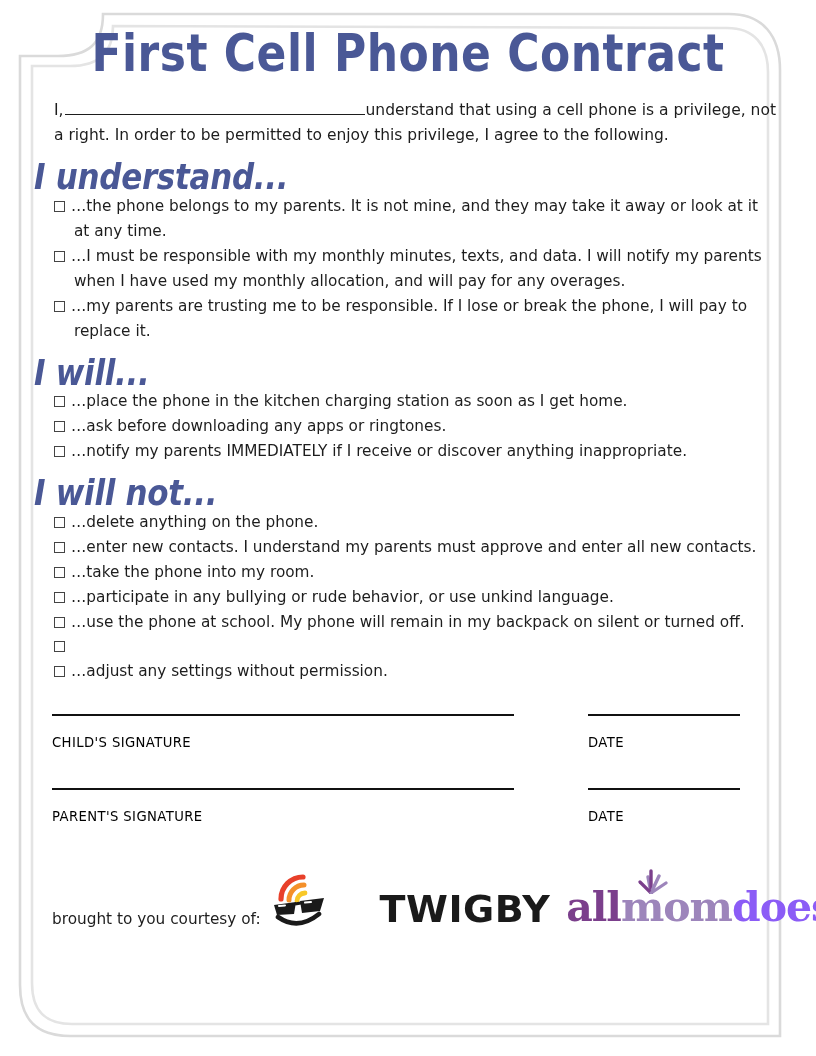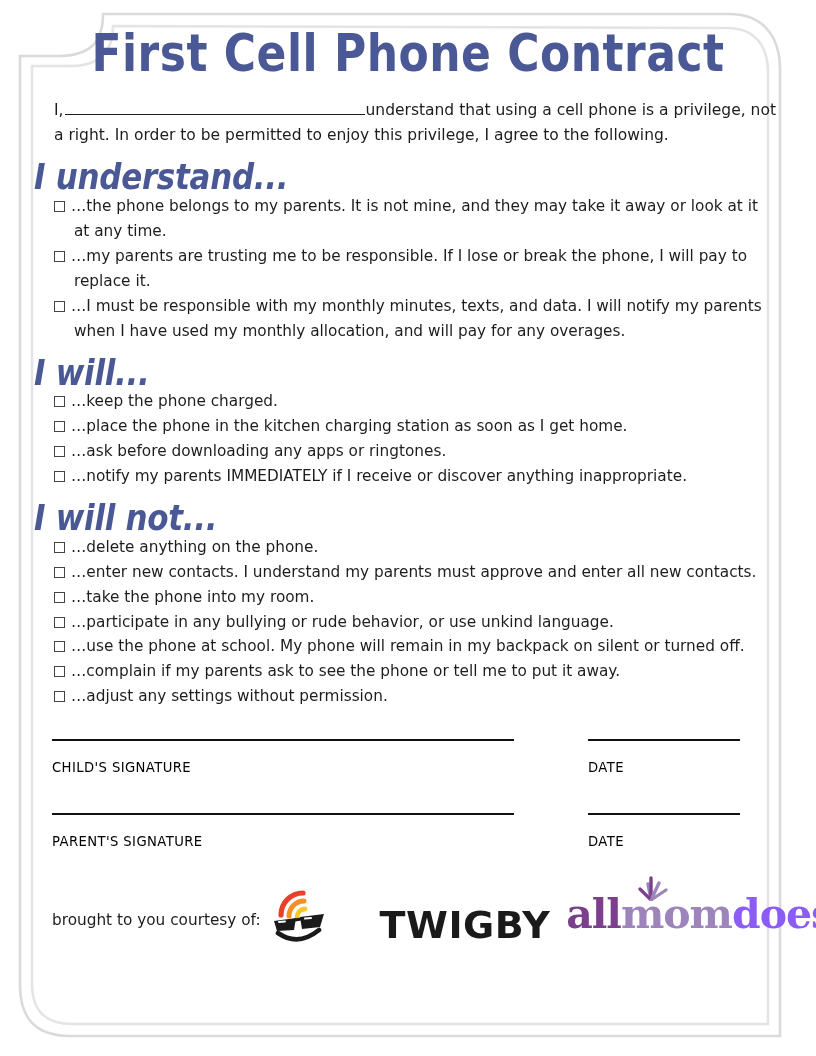--- a/index.html
+++ b/index.html
@@ -122,21 +122,21 @@
   .sig-label {
     font-size: 13.2px;
     letter-spacing: 0.4px;
     color: #000000;
     margin-top: 19px;
   }
 
   
   .footer {
     display: flex;
-    align-items: center;
+    align-items: flex-end;
     padding: 0 26px;
     margin-top: 26px;
     height: 78px;
   }
   .courtesy {
     font-size: 15.3px;
     color: #1d1d1d;
     white-space: nowrap;
     margin-right: 10px;
     margin-top: 12px;
@@ -204,44 +204,43 @@
   <div class="title">First Cell Phone Contract</div>
 
   <p class="intro">
     <span>I,</span><span class="blank-line"></span><span>understand that using a cell phone is a privilege, not a right. In order to be permitted to enjoy this privilege, I agree to the following.</span>
   </p>
 
   <div>
     <div class="section-head">I understand...</div>
     <ul class="items">
       <li class="item"><span class="cbx"></span><span>…the phone belongs to my parents. It is not mine, and they may take it away or look at it at any time.</span></li>
+      <li class="item"><span class="cbx"></span><span>…I must be responsible with my monthly minutes, texts, and data. I will notify my parents when I have used my monthly allocation, and will pay for any overages.</span></li>
       <li class="item"><span class="cbx"></span><span>…my parents are trusting me to be responsible. If I lose or break the phone, I will pay to replace it.</span></li>
-      <li class="item"><span class="cbx"></span><span>…I must be responsible with my monthly minutes, texts, and data. I will notify my parents when I have used my monthly allocation, and will pay for any overages.</span></li>
     </ul>
   </div>
 
   <div>
     <div class="section-head">I will...</div>
     <ul class="items">
-      <li class="item"><span class="cbx"></span><span>…keep the phone charged.</span></li>
       <li class="item"><span class="cbx"></span><span>…place the phone in the kitchen charging station as soon as I get home.</span></li>
       <li class="item"><span class="cbx"></span><span>…ask before downloading any apps or ringtones.</span></li>
       <li class="item"><span class="cbx"></span><span>…notify my parents IMMEDIATELY if I receive or discover anything inappropriate.</span></li>
     </ul>
   </div>
 
   <div>
     <div class="section-head">I will not...</div>
     <ul class="items">
       <li class="item"><span class="cbx"></span><span>…delete anything on the phone.</span></li>
       <li class="item"><span class="cbx"></span><span>…enter new contacts. I understand my parents must approve and enter all new contacts.</span></li>
       <li class="item"><span class="cbx"></span><span>…take the phone into my room.</span></li>
       <li class="item"><span class="cbx"></span><span>…participate in any bullying or rude behavior, or use unkind language.</span></li>
       <li class="item"><span class="cbx"></span><span>…use the phone at school. My phone will remain in my backpack on silent or turned off.</span></li>
-      <li class="item"><span class="cbx"></span><span>…complain if my parents ask to see the phone or tell me to put it away.</span></li>
+      <li class="item"><span class="cbx"></span></li>
       <li class="item"><span class="cbx"></span><span>…adjust any settings without permission.</span></li>
     </ul>
   </div>
 
   <div class="sig-block">
     <div class="sig-row">
       <div class="sig-field sign">
         <div class="sig-line"></div>
         <div class="sig-label">CHILD'S SIGNATURE</div>
       </div>

